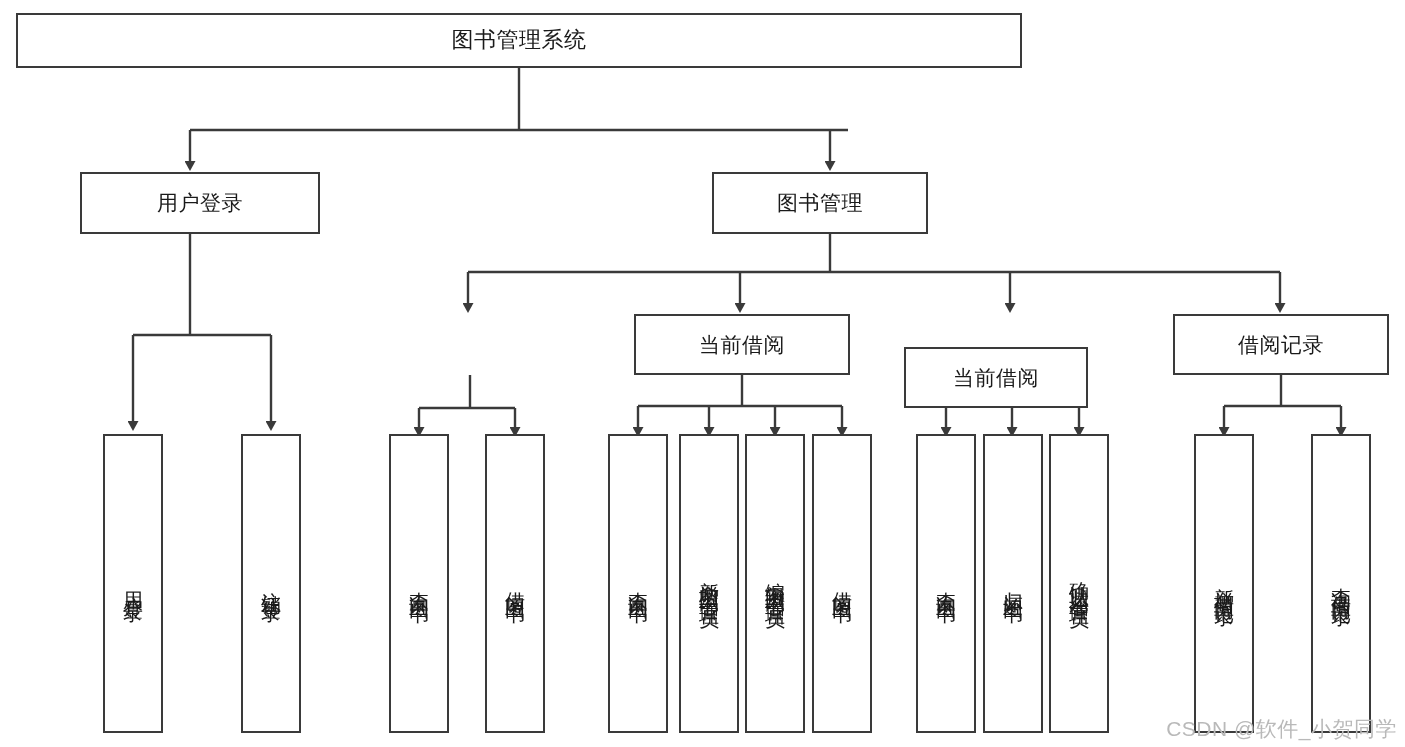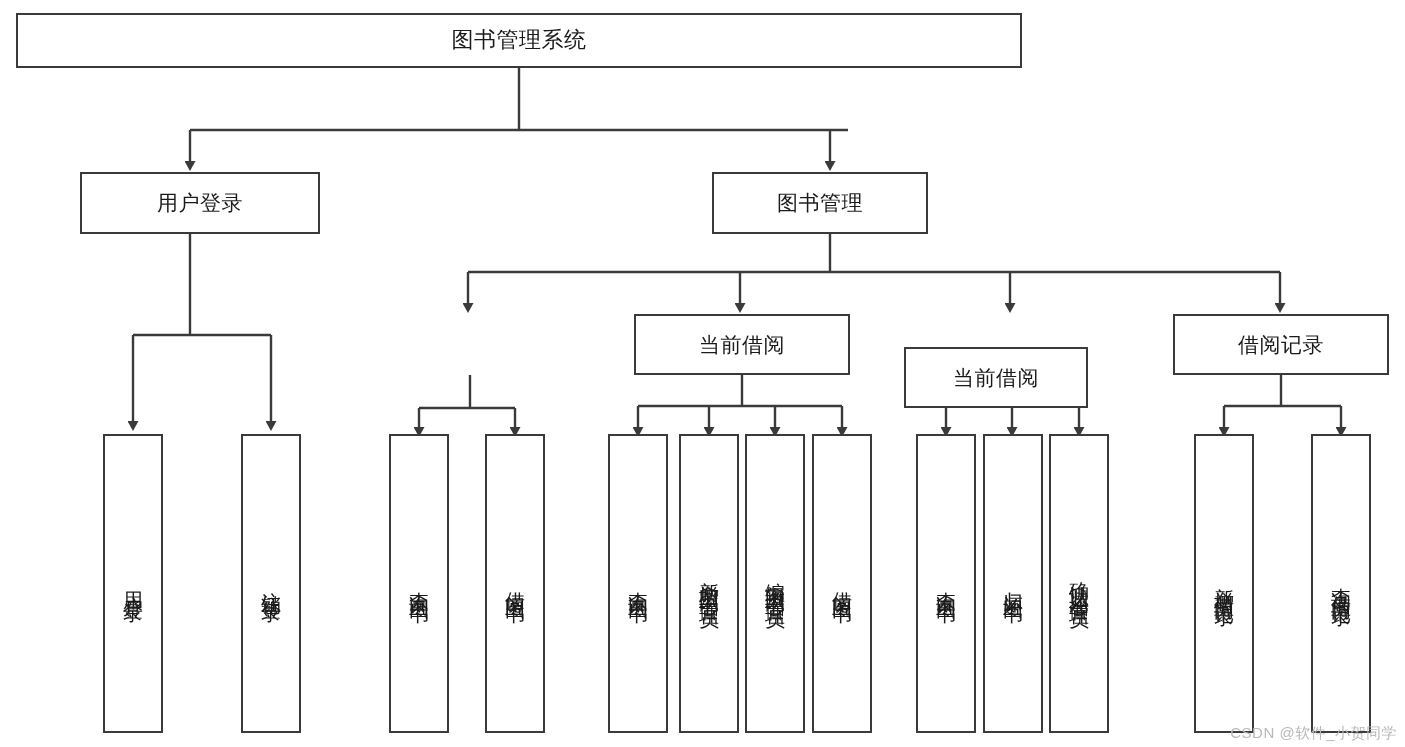--- a/index.html
+++ b/index.html
@@ -52,21 +52,21 @@
     letter-spacing: 4px;
     line-height: 1.05;
     padding: 6px 0;
     align-items: center;
     justify-content: center;
   }
   .watermark {
     position: absolute;
     right: 8px;
     bottom: 4px;
-    font-size: 15px;
+    font-size: 21px;
     color: #b9b9b9;
     letter-spacing: 0.5px;
     z-index: 5;
     white-space: nowrap;
   }
 </style>
 </head>
 <body>
 
 <div id="canvas">

